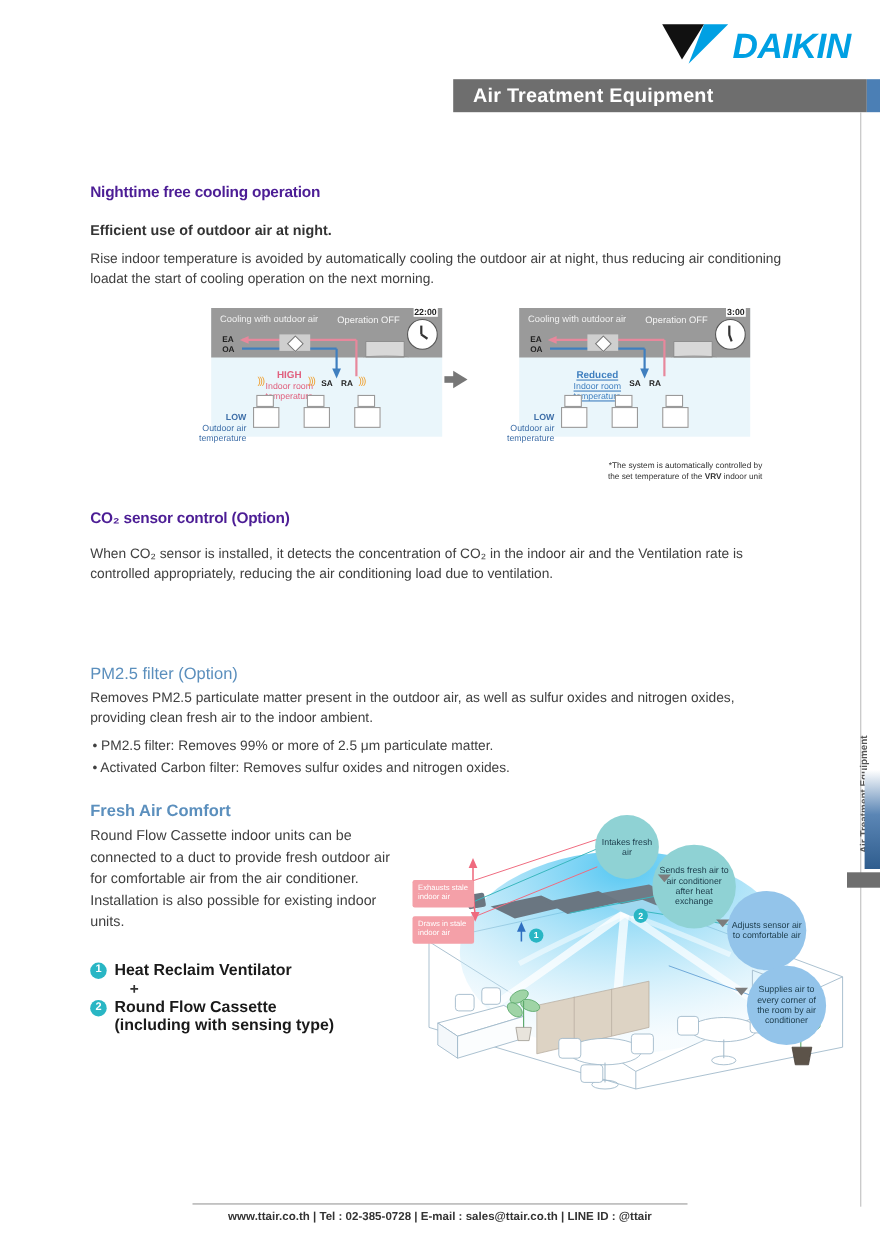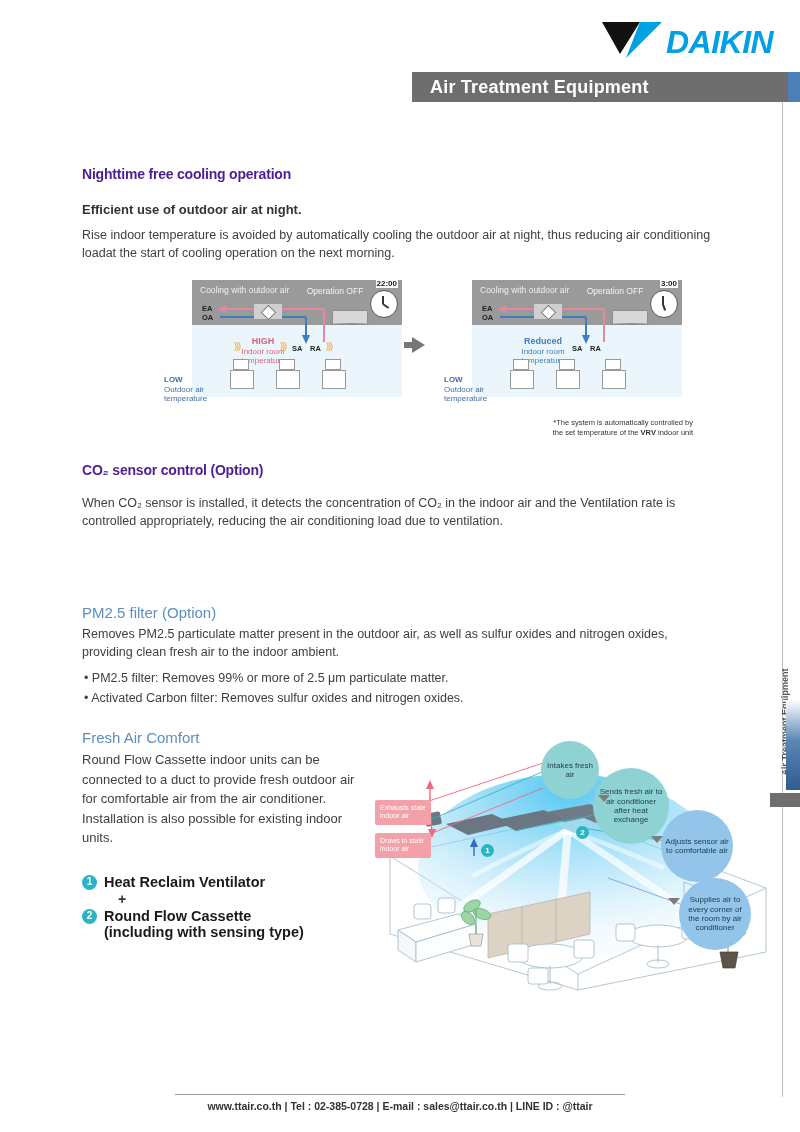--- a/index.html
+++ b/index.html
@@ -59,21 +59,21 @@
   .ieq-row{position:absolute;left:58px;top:562px;display:flex;align-items:baseline;gap:10px;}
   .ieq-sq{width:14px;height:14px;background:#4a7ba8;align-self:center;}
   .ieq-main{font-size:21px;font-weight:bold;color:#2d5b86;}
   .ieq-paren{font-size:17px;color:#4a7ba8;}
 
   #ttl-pm{left:82px;top:604px;font-size:15px;font-weight:normal;color:#5b8fbd;}
   #p-pm{left:82px;top:625px;width:600px;}
   .bullets{position:absolute;left:82px;top:668px;width:600px;font-size:12.5px;line-height:1.6;color:#404040;}
   .bullets div{padding-left:2px;}
 
-  #ttl-fac{left:82px;top:729px;font-size:15px;font-weight:normal;color:#5b8fbd;}
+  #ttl-fac{left:82px;top:729px;font-size:15px;font-weight:bold;color:#5b8fbd;}
   #p-fac{left:82px;top:750px;width:275px;font-size:13px;line-height:1.5;}
 
   
   .numlist{position:absolute;left:82px;top:874px;width:300px;}
   .nrow{display:flex;align-items:center;gap:7px;font-size:14.5px;font-weight:bold;color:#1a1a1a;}
   .circ{
     width:15px;height:15px;border-radius:50%;background:#29b6c4;color:#fff;
     font-size:10px;font-weight:bold;display:flex;align-items:center;justify-content:center;
     flex:0 0 auto;line-height:1;
   }
@@ -121,23 +121,23 @@
   .lbl-ea{position:absolute;left:10px;top:24px;font-size:7.5px;color:#222;font-weight:bold;}
   .lbl-oa{position:absolute;left:10px;top:33px;font-size:7.5px;color:#222;font-weight:bold;}
   .lbl-sa{position:absolute;left:100px;top:64px;font-size:7.5px;color:#222;font-weight:bold;}
   .lbl-ra{position:absolute;left:118px;top:64px;font-size:7.5px;color:#222;font-weight:bold;}
   .roomtemp{
     position:absolute;left:32px;top:56px;width:78px;text-align:center;
     font-size:8px;line-height:1.2;
   }
   .roomtemp .big{font-weight:bold;font-size:9px;}
   .hot .big{color:#e0607e;} .hot{color:#e0607e;}
-  .cool .big{color:#3f7fbf;} .cool{color:#3f7fbf;}
+  .cool .big{color:#3f7fbf;} .cool{color:#3f7fbf;text-decoration:underline;}
   .outtemp{
-    position:absolute;left:-28px;top:95px;width:60px;text-align:left;
+    position:absolute;left:-28px;top:95px;width:60px;text-align:right;
     font-size:8px;line-height:1.2;color:#3f6fa8;
   }
   .outtemp .big{font-weight:bold;}
   .ac{position:absolute;bottom:8px;width:22px;}
   .ac .top{width:14px;height:9px;border:1px solid #9a9a9a;background:#fff;margin-left:3px;}
   .ac .bot{width:22px;height:17px;border:1px solid #9a9a9a;background:#fff;}
   .heat{position:absolute;font-size:9px;color:#f0a030;letter-spacing:-1px;}
   .arrow-mid{
     position:absolute;left:412px;top:337px;width:0;height:0;
     border-left:13px solid #777;border-top:8px solid transparent;border-bottom:8px solid transparent;

